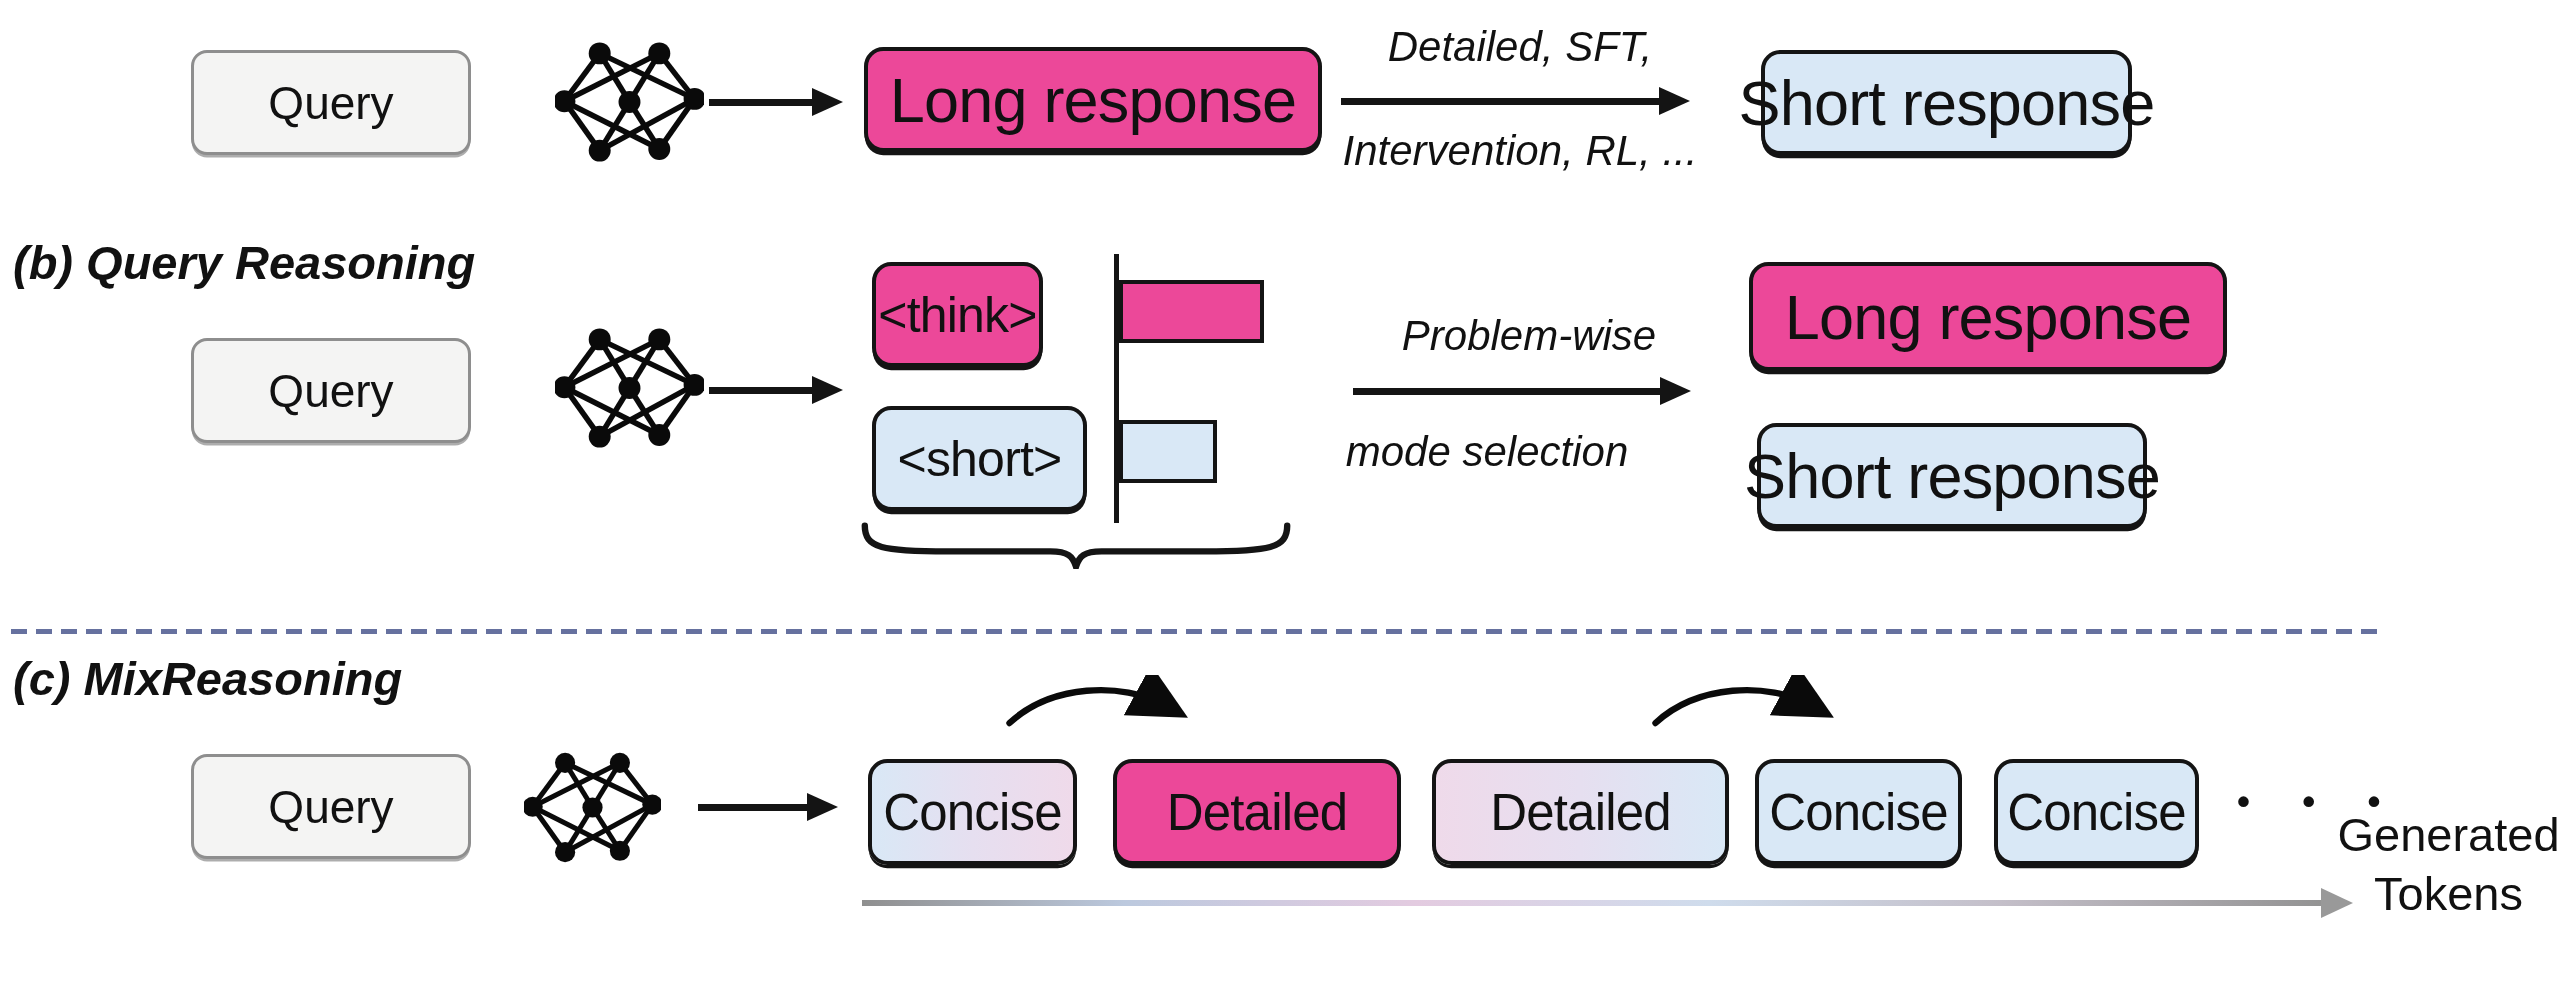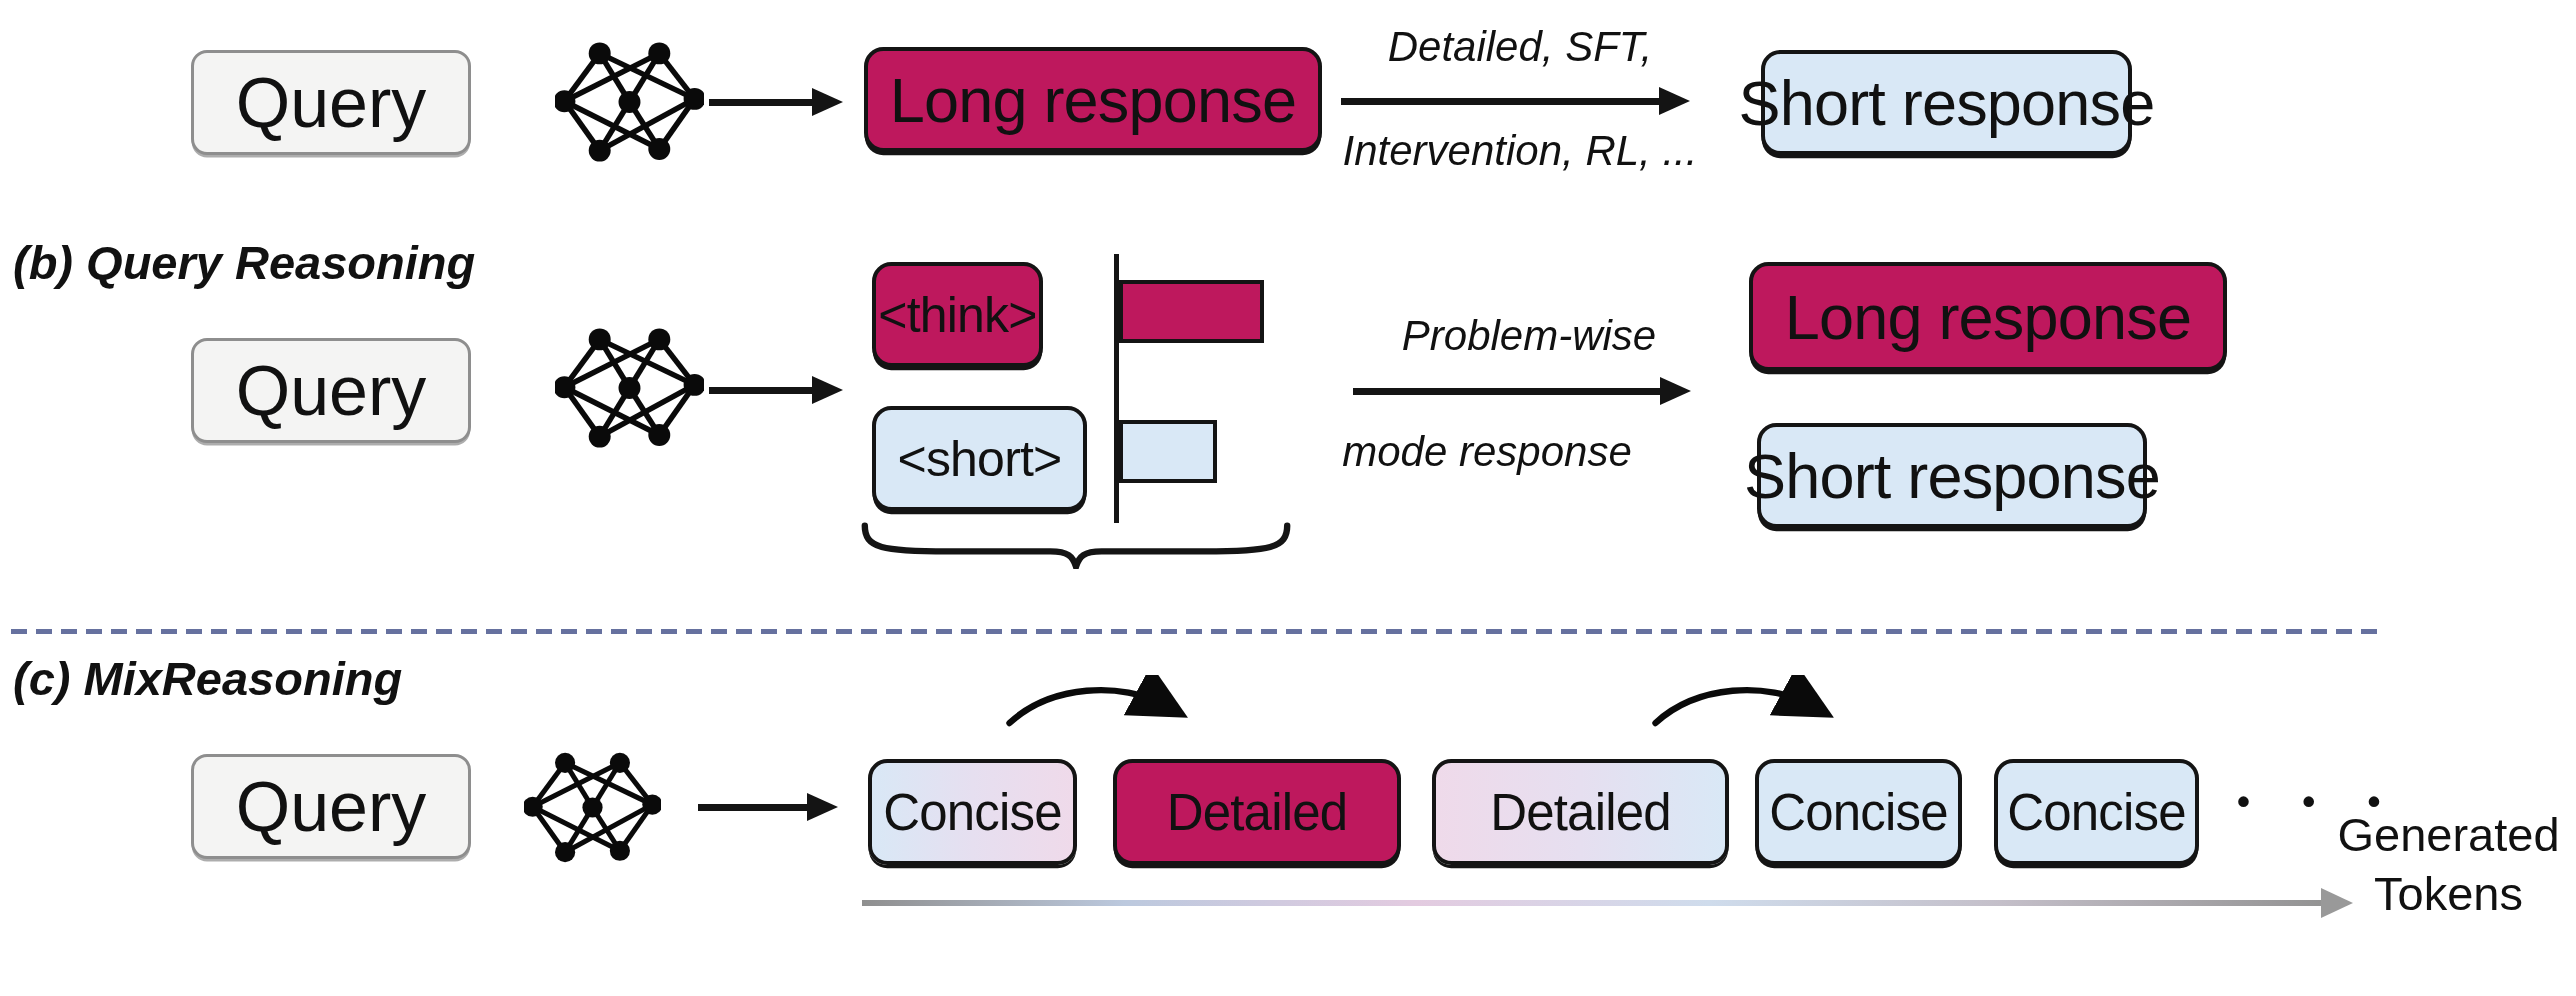--- a/index.html
+++ b/index.html
@@ -16,33 +16,33 @@
     position:absolute;
     border:4px solid #141414;
     border-radius:19.3px;
     display:flex;align-items:center;justify-content:center;
     box-shadow:0 4px 0 -0.8px #141414;
     box-sizing:border-box;
     font-size:63px;
     letter-spacing:-0.8px;
     white-space:nowrap;
   }
-  .pink{background:#be185d;}
+  .pink{background:#ec4899;}
   .blue{background:#d9e8f6;}
   .grad-bp{background:linear-gradient(90deg,#d9e8f6 0%,#e6dff0 50%,#efdaea 100%);}
   .grad-pb{background:linear-gradient(90deg,#efdaea 0%,#e6dff0 50%,#d9e8f6 100%);}
   .qbox{
     position:absolute;
     border:3.2px solid #8e8e8e;
     background:#f4f4f3;
     border-radius:16px;
     display:flex;align-items:center;justify-content:center;
     box-shadow:0 3.2px 0 -0.8px #adadad;
     box-sizing:border-box;
-    font-size:70px;
+    font-size:46px;
   }
   
   .harrow{position:absolute;height:7.2px;background:#141414;}
   .harrow::after{
     content:"";position:absolute;right:-29px;top:-11.3px;
     border-left:31px solid #141414;
     border-top:14.5px solid transparent;
     border-bottom:14.5px solid transparent;
   }
   .grad-arrow{position:absolute;height:6.4px;
@@ -160,21 +160,21 @@
   <div class="vaxis" style="left:1114px;top:254px;height:269px"></div>
   <div class="bar pink" style="left: 1119px; top: 280px; width: 145px;"></div>
   <div class="bar blue" style="left: 1119px; top: 420px; width: 98px;"></div>
 
   <svg style="position:absolute;left:859px;top:521px" width="434" height="48" viewBox="0 0 540 60">
     <path d="M6,6 C6,34 28,38 110,38 L238,38 C260,38 266,44 270,57 C274,44 280,38 302,38 L430,38 C512,38 534,34 534,6" fill="none" stroke="#141414" stroke-width="8" stroke-linecap="round"></path>
   </svg>
 
   <div class="annot" style="left:1328px;top:312px;width:402px">Problem-wise</div>
   <div class="harrow" style="left:1353px;top:388px;width:309px"></div>
-  <div class="annot" style="left:1286px;top:428px;width:402px">mode response</div>
+  <div class="annot" style="left:1286px;top:428px;width:402px">mode selection</div>
 
   <div class="box pink" style="left:1749px;top:262px;width:478px;height:109px">
     <span>Long response</span>
   </div>
   <div class="box blue" style="left:1757px;top:423px;width:390px;height:105px">
     <span>Short response</span>
   </div>
 
   <div class="divider" style="left:11.3px;top:629px;width:2372px"></div>
 

